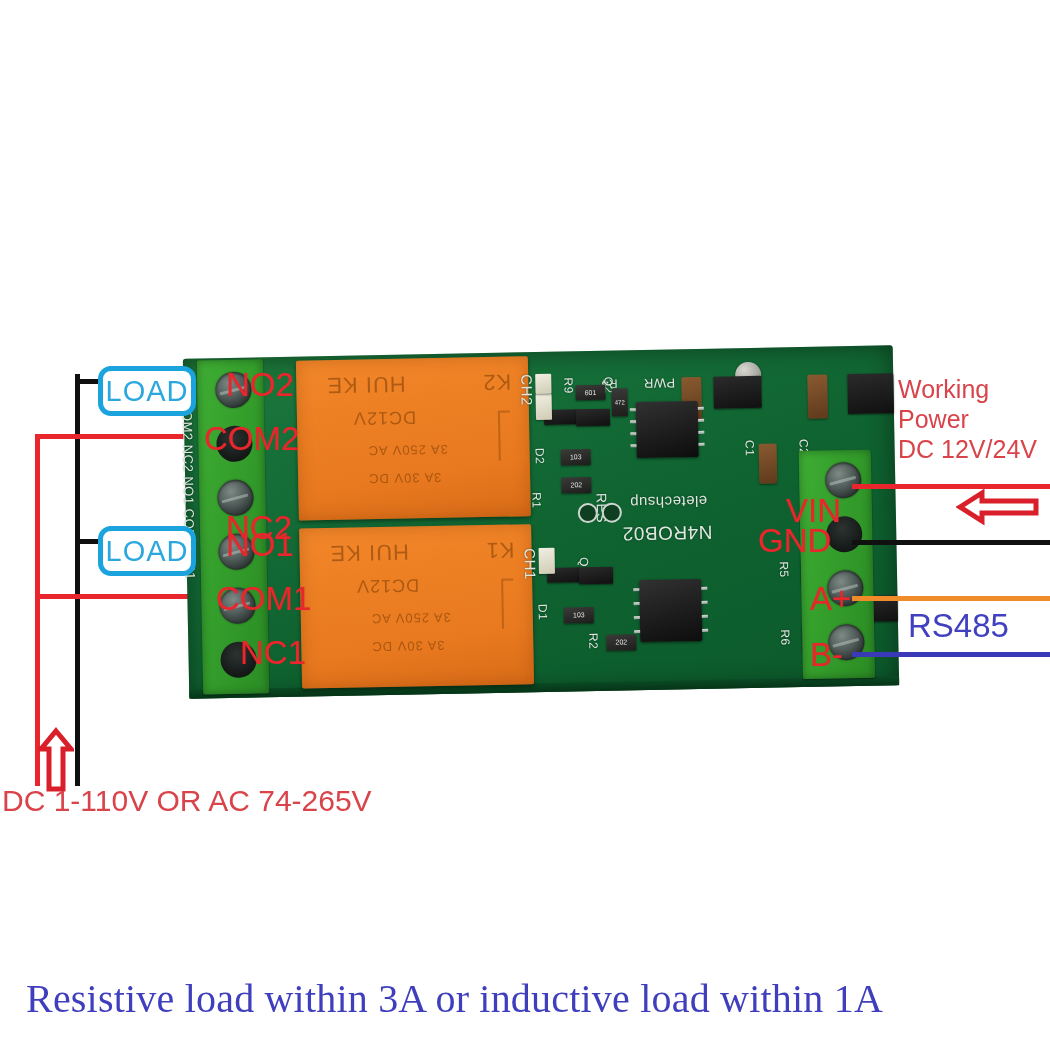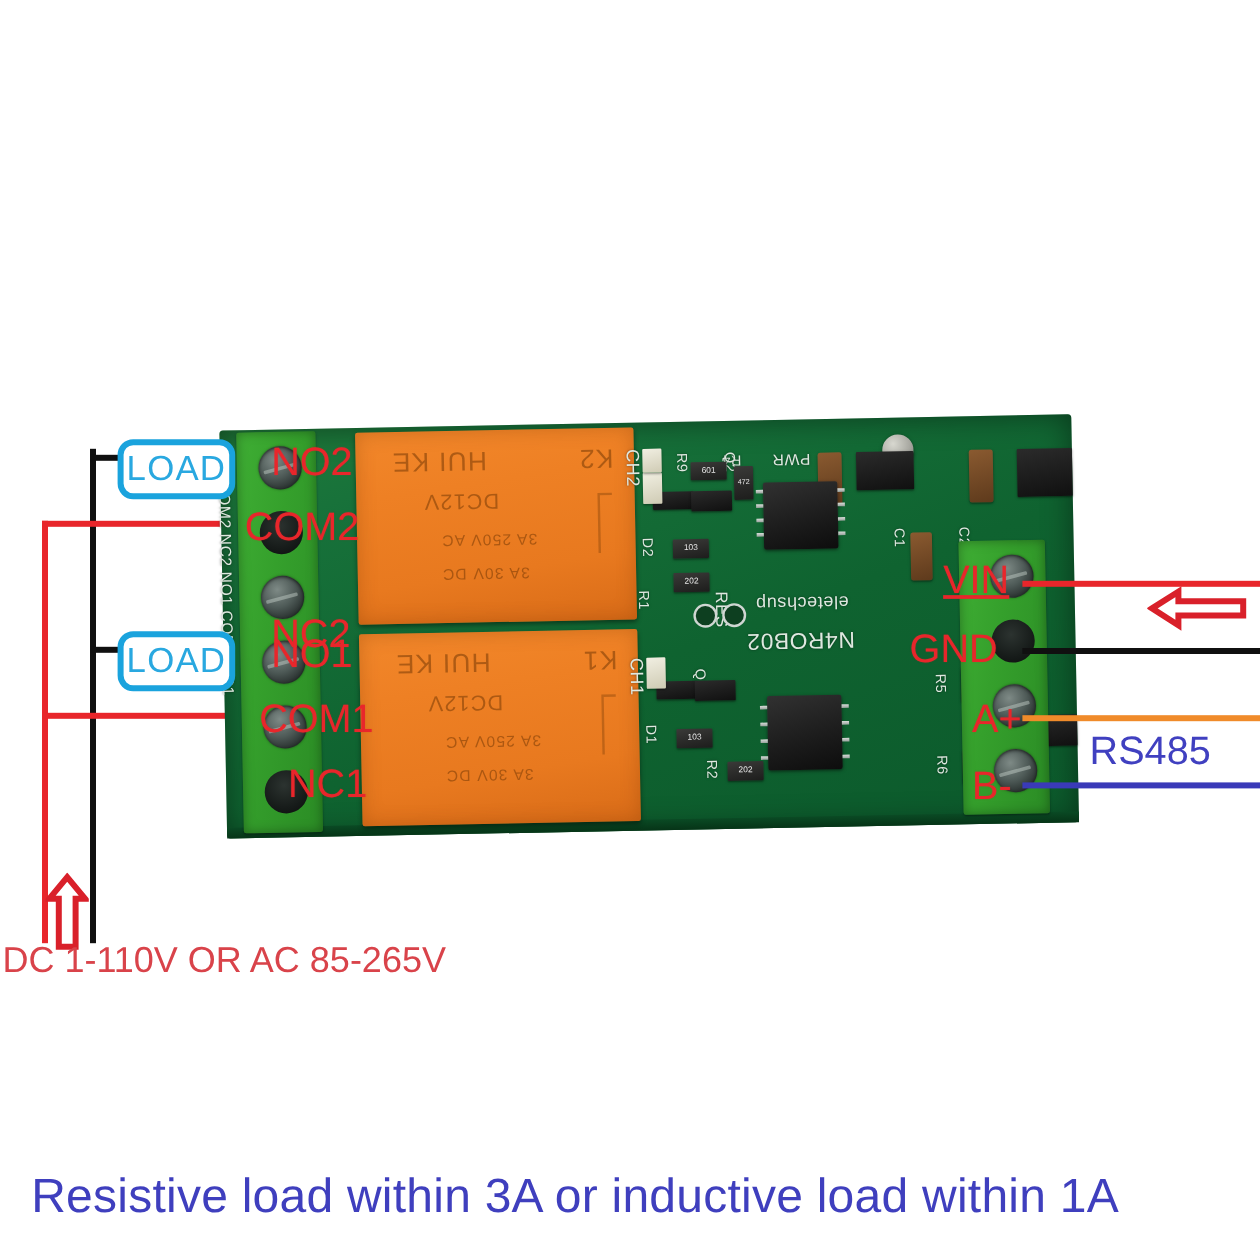--- a/index.html
+++ b/index.html
@@ -364,40 +364,45 @@
   <div class="wire-h w-orange abs" style="left:852px; top:596px; width:198px;"></div>
   <div class="wire-h w-blue abs" style="left:852px; top:652px; width:198px;"></div>
 
   <div class="lbl lbl-term" style="left:226px; top:366px;">NO2</div>
   <div class="lbl lbl-term" style="left:204px; top:420px;">COM2</div>
   <div class="lbl lbl-term" style="left:226px; top:470px;margin-top:39px;">NC2</div>
   <div class="lbl lbl-term" style="left:226px; top:526px;">NO1</div>
   <div class="lbl lbl-term" style="left:216px; top:580px;">COM1</div>
   <div class="lbl lbl-term" style="left:240px; top:634px;">NC1</div>
 
-  <div class="lbl lbl-term" style="left:786px; top:464px;text-decoration:underline;">VIN</div>
+  <div class="lbl lbl-term" style="left:786px; top:492px;">VIN</div>
   <div class="lbl lbl-term" style="left:758px; top:522px;">GND</div>
   <div class="lbl lbl-term" style="left:810px; top:580px;">A+</div>
   <div class="lbl lbl-term" style="left:810px; top:636px;">B-</div>
 
   <div class="load-box" style="left:98px; top:366px; width:88px; height:40px;">
     <span>LOAD</span>
   </div>
   <div class="load-box" style="left:98px; top:526px; width:88px; height:40px;">
     <span>LOAD</span>
   </div>
 
+  <div class="lbl lbl-red-note" style="left:898px; top:374px;">
+    <div>Working</div>
+    <div>Power</div>
+    <div>DC 12V/24V</div>
+  </div>
 
   <svg class="arrow-left" width="84" height="38" style="left:956px; top:488px;" viewBox="0 0 84 38">
     <polygon points="4,19 26,5 26,13 80,13 80,25 26,25 26,33" fill="#ffffff" stroke="#d9202a" stroke-width="5" stroke-linejoin="miter"></polygon>
   </svg>
 
   <div class="lbl lbl-rs485" style="left:908px; top:607px;">RS485</div>
 
   <svg class="arrow-up" width="36" height="66" style="left:38px; top:727px;" viewBox="0 0 36 66">
     <polygon points="18,4 33,22 25,22 25,62 11,62 11,22 3,22" fill="#ffffff" stroke="#d9202a" stroke-width="5" stroke-linejoin="miter"></polygon>
   </svg>
 
-  <div class="lbl lbl-red-big" style="left:2px; top:784px; font-size:30px;">DC 1-110V OR AC 85-265V</div>
-
-  <div class="caption" style="left:26px; top:975px;">Resistive load within 3A or inductive load within 1A</div>
+  <div class="lbl lbl-red-big" style="left:2px; top:784px; font-size:30px;">DC 1-110V OR AC 74-265V</div>
+
+  <div class="caption" style="left:26px; top:975px;font-family:Liberation Serif, serif;">Resistive load within 3A or inductive load within 1A</div>
 
 </div>
 
 </body></html>

